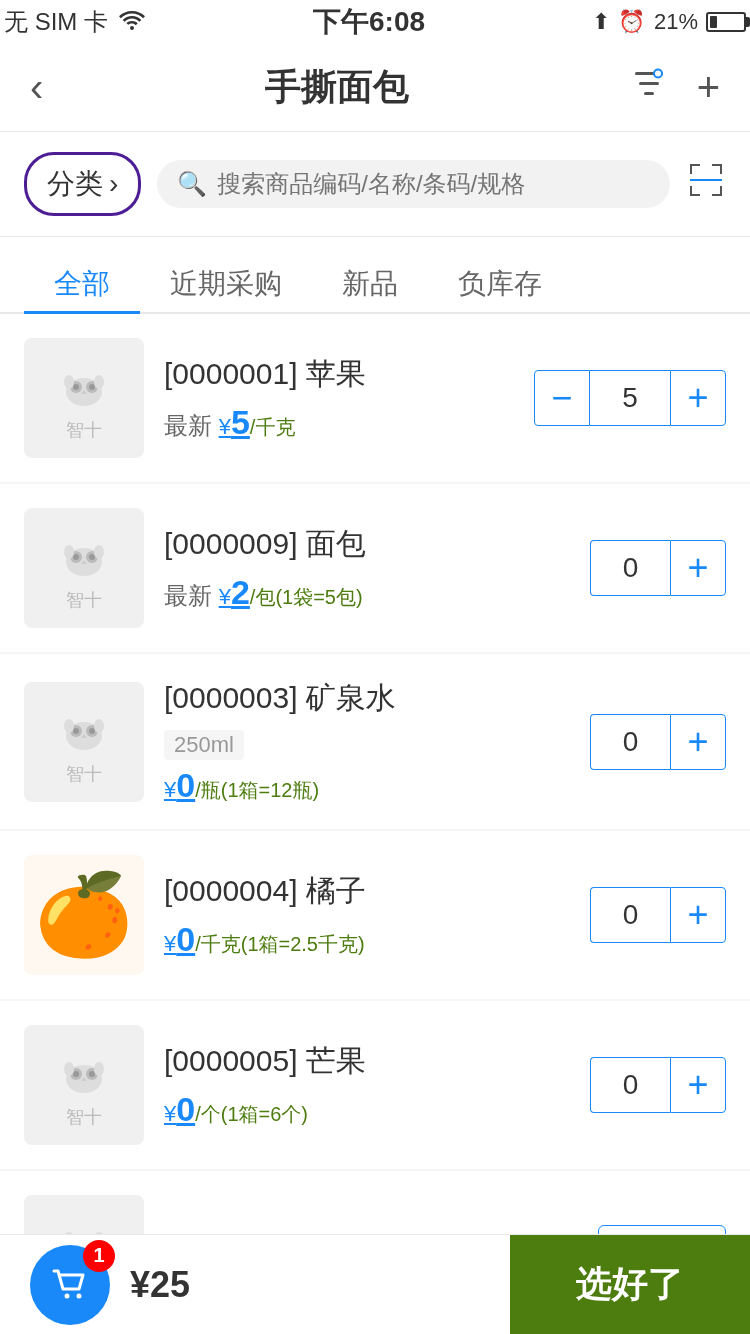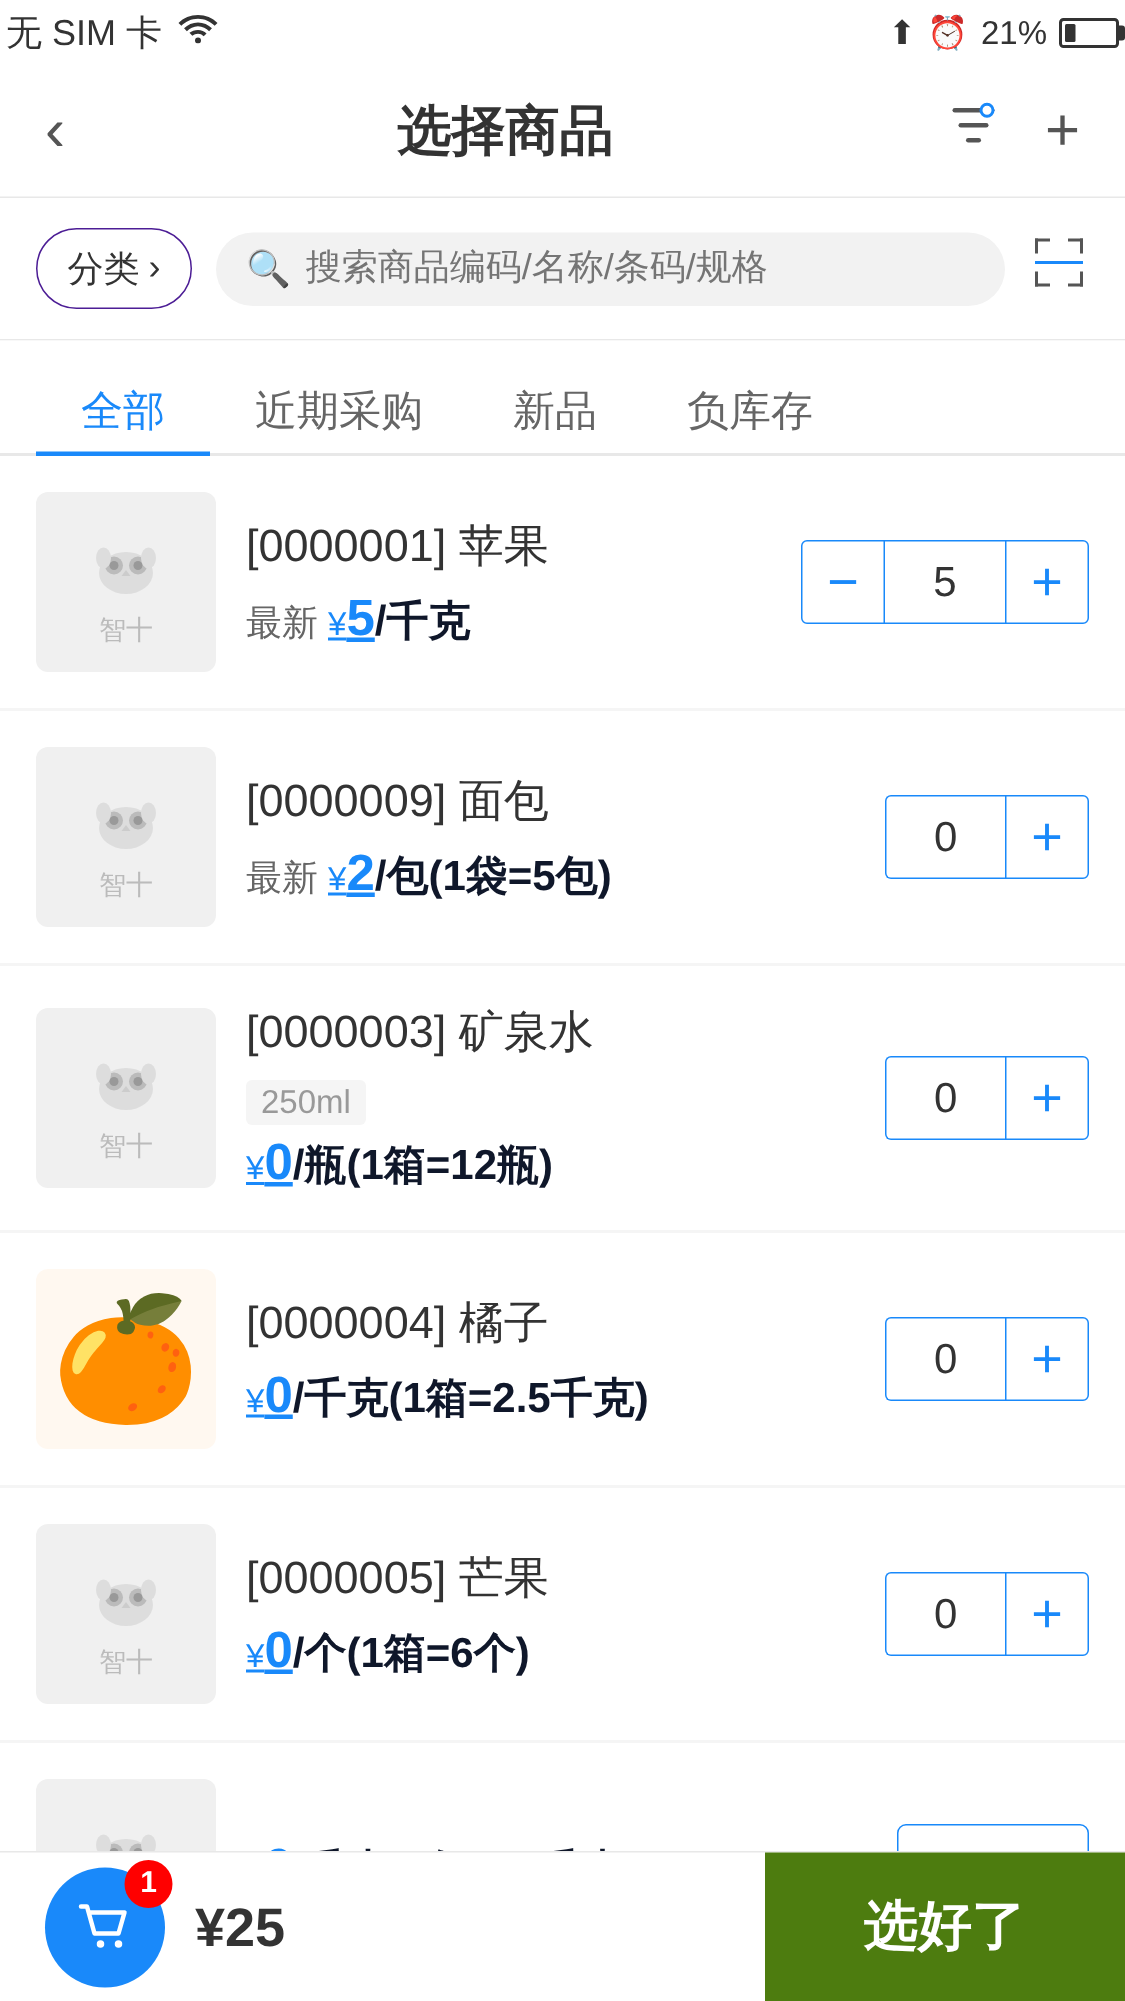--- a/index.html
+++ b/index.html
@@ -58,23 +58,23 @@
     .filter-bar {
       background: #fff;
       padding: 20px 24px;
       display: flex;
       align-items: center;
       gap: 16px;
       border-bottom: 1px solid #e8e8e8;
     }
     .category-btn {
       display: flex; align-items: center;
-      border: 1px solid #4c1d95; border-radius: 30px;
+      border: 3px solid #4c1d95; border-radius: 30px;
       padding: 10px 20px;
-      font-size: 24px;
+      font-size: 28px;
       color: #333;
       background: #fff;
       white-space: nowrap;
       cursor: pointer;
     }
     .search-wrap {
       flex: 1;
       display: flex;
       align-items: center;
       background: #f2f2f2;
@@ -143,21 +143,21 @@
       width: 60px; height: 60px;
     }
     .owl-text { font-size: 18px; color: #bbb; margin-top: 4px; }
 
     .product-info { flex: 1; min-width: 0; }
     .product-name { font-size: 30px; color: #333; font-weight: 500; margin-bottom: 8px; }
     .product-spec { font-size: 22px; color: #999; background: #f5f5f5; display: inline-block; padding: 2px 10px; border-radius: 4px; margin-bottom: 6px; }
     .product-price { font-size: 24px; color: #333; }
     .product-price .price-symbol { font-size: 22px; color: #1989fa; text-decoration: underline; }
     .product-price .price-value { font-size: 34px; font-weight: 700; color: #1989fa; text-decoration: underline; }
-    .product-price .price-unit { font-size: 28px; color: #0f172a; font-weight: bold; }
+    .product-price .price-unit { font-size: 20px; color: #4d7c0f; }
     .price-latest { font-size: 24px; color: #666; }
 
     .qty-control {
       display: flex; align-items: center; gap: 0;
       flex-shrink: 0;
     }
     .qty-btn {
       width: 56px; height: 56px;
       border: 1.5px solid #1989fa;
       background: #fff;
@@ -254,33 +254,34 @@
 
 <div class="status-bar">
   <div class="status-left">
     <span>无 SIM 卡</span>
     <span>
       <svg width="28" height="20" viewBox="0 0 28 20">
           <path d="M14 16a2 2 0 110 4 2 2 0 010-4zm0-5c2.2 0 4.2.9 5.7 2.3l-1.9 1.9C16.7 14 15.4 13.5 14 13.5s-2.7.5-3.8 1.3l-1.9-1.9C9.8 11.9 11.8 11 14 11zm0-5c3.6 0 6.9 1.5 9.3 3.9l-1.9 1.9C19.6 10 16.9 8.5 14 8.5s-5.6 1.5-7.4 3.3L4.7 9.9C7.1 7.5 10.4 6 14 6zm0-5C9 1 4.3 3 1 6.3L2.9 8.2C5.7 5.4 9.6 3.5 14 3.5s8.3 1.9 11.1 4.7L27 6.3C23.7 3 19 1 14 1z" fill="#333"></path>
         </svg>
     </span>
   </div>
+  <div class="status-center">下午6:08</div>
   <div class="status-right">
     <span style="font-size:22px;">⬆</span>
     <span>⏰</span>
     <span>21%</span>
     <span class="battery-icon">
       <span class="battery-fill"></span>
     </span>
   </div>
 </div>
 
 <div class="nav-bar">
   <span class="nav-back">‹</span>
-  <span class="nav-title">选择商品</span>
+  <span class="nav-title">手撕面包</span>
   <div class="nav-icons">
     <span class="nav-icon">
       <svg width="36" height="36" viewBox="0 0 36 36">
           <rect x="4" y="7" width="28" height="3" rx="1.5" fill="#555"></rect>
           <rect x="8" y="17" width="20" height="3" rx="1.5" fill="#555"></rect>
           <rect x="13" y="27" width="10" height="3" rx="1.5" fill="#555"></rect>
           <circle cx="27" cy="8.5" r="4" fill="#fff" stroke="#1989fa" stroke-width="2"></circle>
         </svg>
     </span>
     <span class="nav-icon" style="font-size:40px;font-weight:300;color:#555;">+</span>

